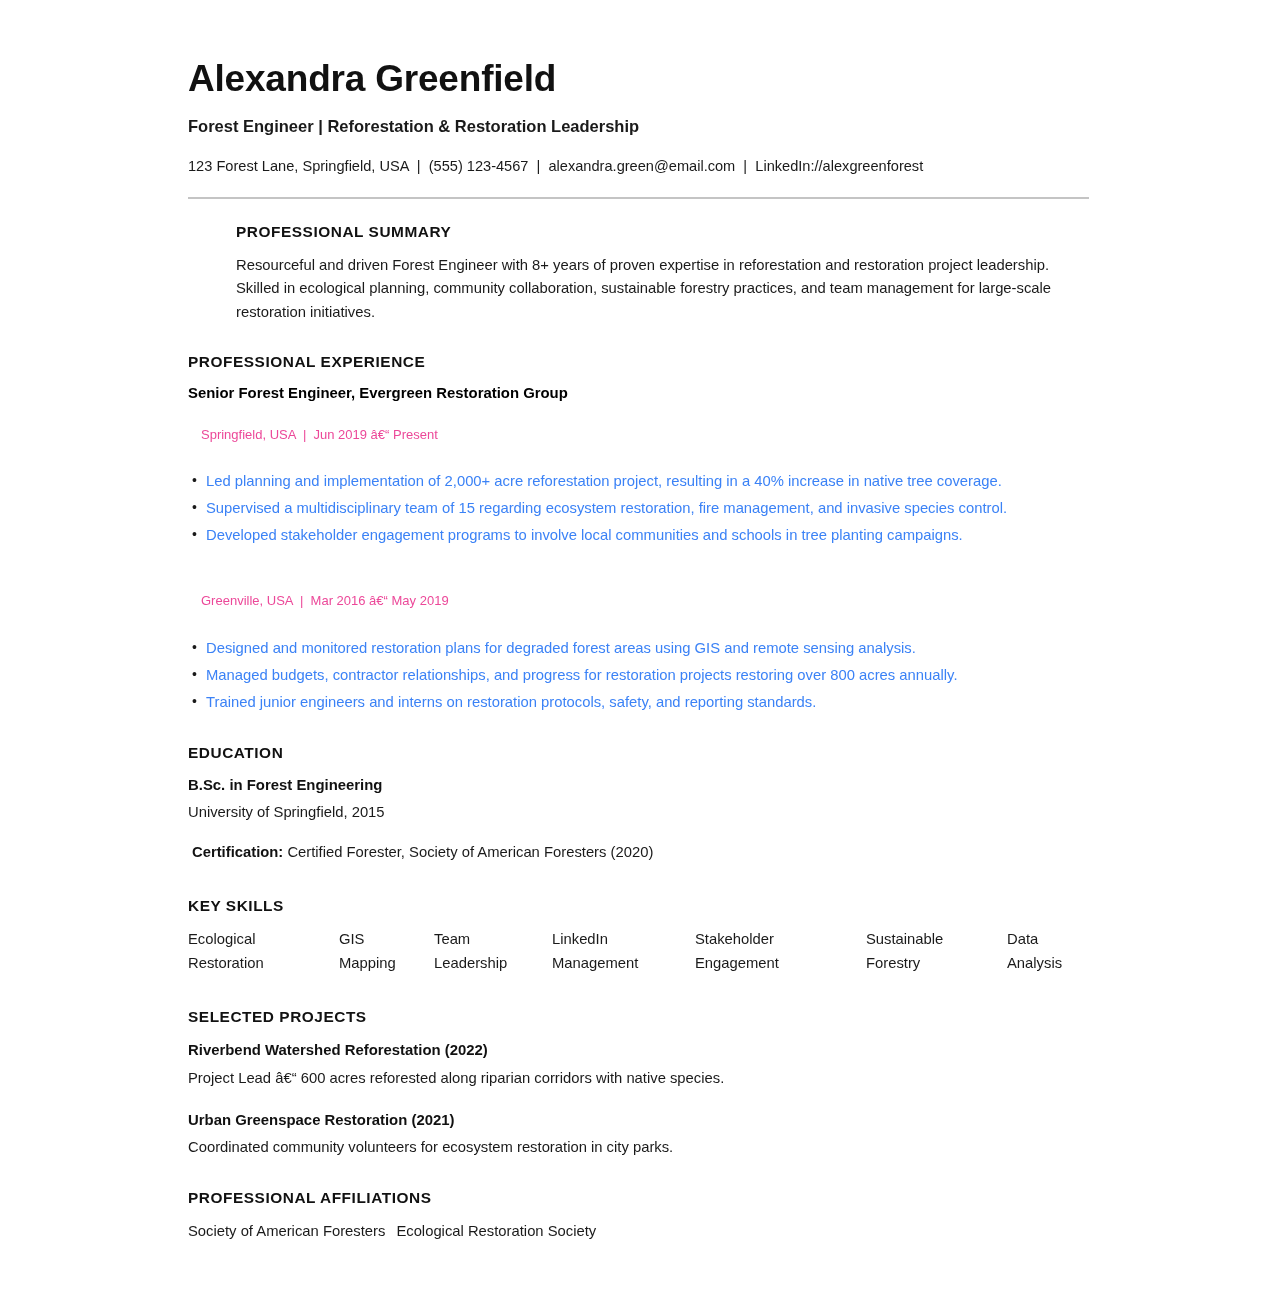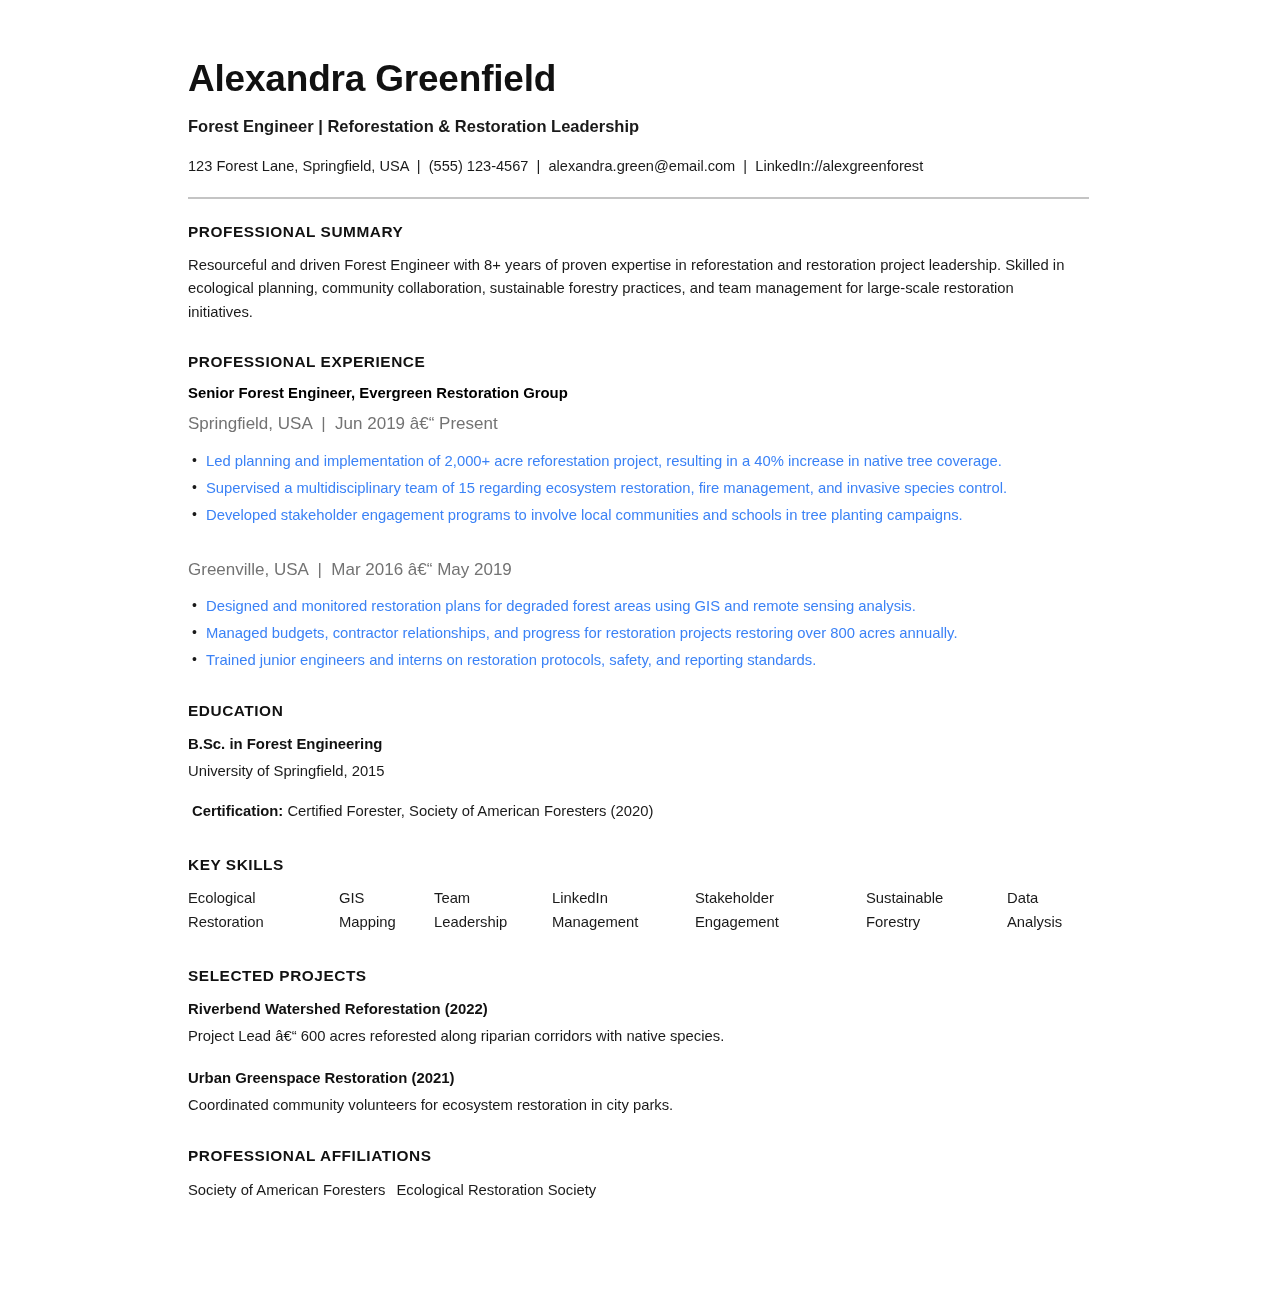--- a/index.html
+++ b/index.html
@@ -65,21 +65,21 @@
   
   .section-title {
     font-size: 15.4px;
     font-weight: bold;
     letter-spacing: 0.55px;
     color: #111111;
     text-transform: uppercase;
     margin: 0;
     line-height: 1.25;
   }
-  .sec-summary    { padding-top: 23px; }
+  .sec-summary    { padding-top: 23px; margin-left: 48px; }
   .sec-experience { padding-top: 28px; }
   .sec-education  { padding-top: 30px; }
   .sec-skills     { padding-top: 29px; }
   .sec-projects   { padding-top: 30px; }
   .sec-affil      { padding-top: 30px; }
 
   .body-text {
     font-size: 14.8px;
     color: #1a1a1a;
     line-height: 1.58;
@@ -92,23 +92,23 @@
   .job { padding-top: 12px; }
   .job + .job { padding-top: 24px; }
   .job-title {
     font-size: 14.9px;
     font-weight: bold;
     color: #000000;
     margin: 0;
     line-height: 1.35;
   }
   .job-meta {
-    font-size: 17px;
-    color: #737373;
-    margin: 0;
+    font-size: 13px;
+    color: #ec4899;
+    margin: 13px;
     padding-top: 9px;
     line-height: 1.35;
     white-space: pre;
   }
   ul.bullets {
     margin: 0;
     padding: 9px 0 0 0;
     list-style: none;
   }
   ul.bullets li {

